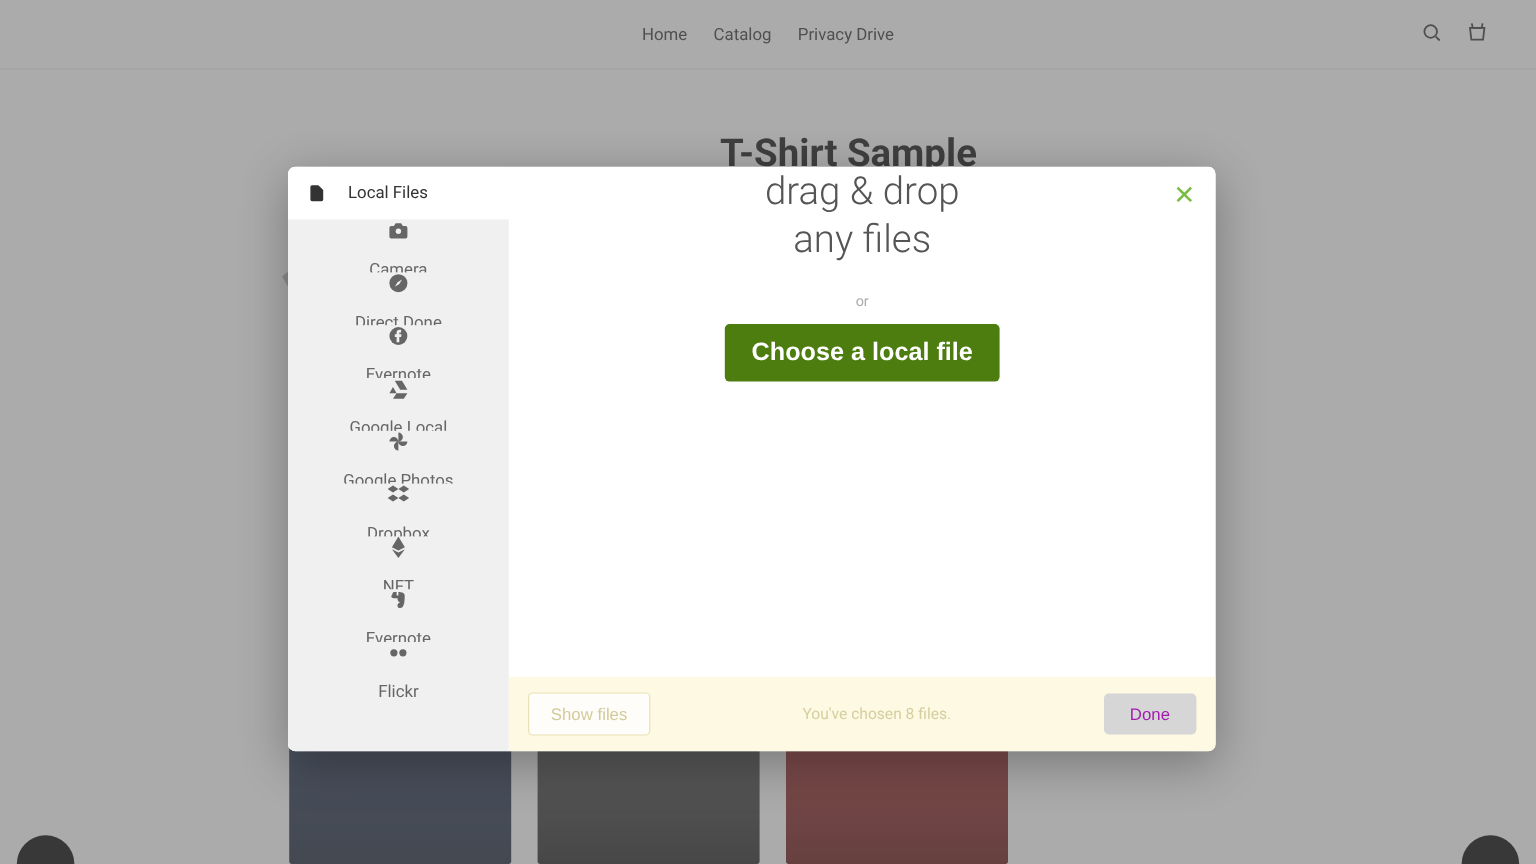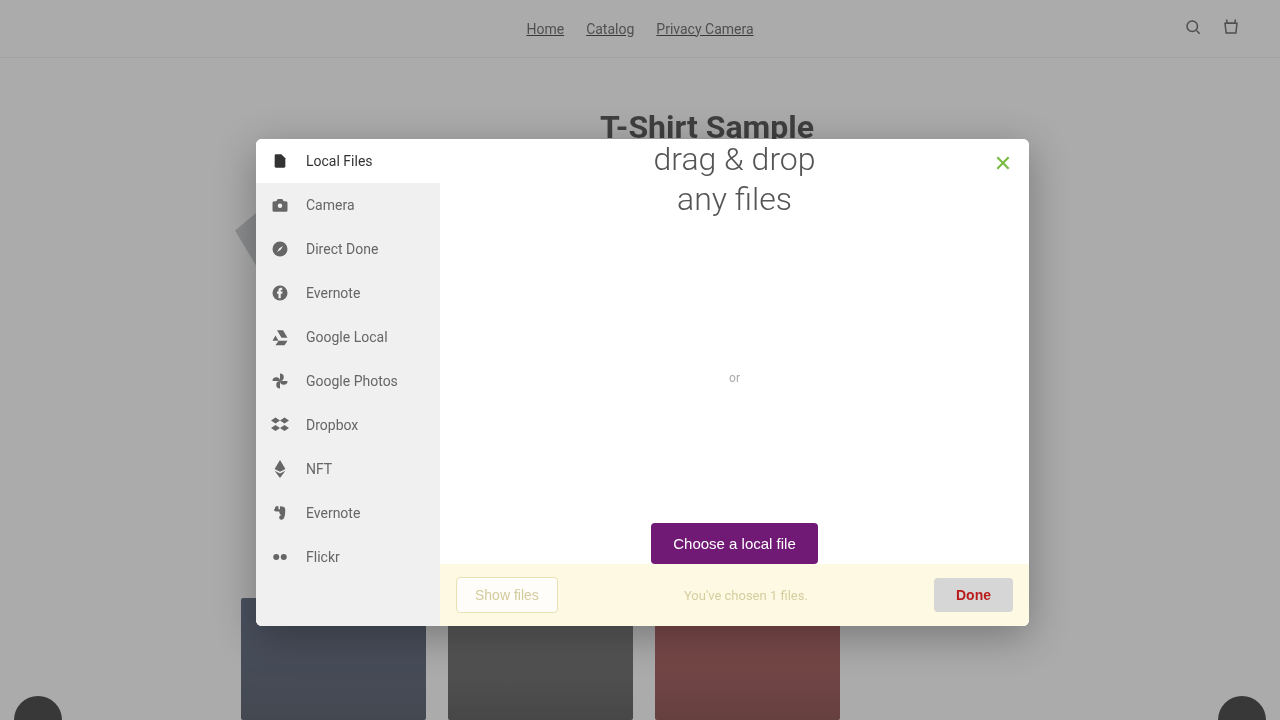--- a/index.html
+++ b/index.html
@@ -1,61 +1,61 @@
 <!DOCTYPE html>
 <html><head>
 <meta charset="utf-8">
 <style>
   * { box-sizing: border-box; margin: 0; padding: 0; }
   html, body { width: 1280px; height: 720px; overflow: hidden; font-family: -apple-system, BlinkMacSystemFont, "Segoe UI", Roboto, sans-serif; }
   .page { width: 1280px; height: 720px; position: relative; background: #fff; }
-  .topnav { height: 58px; width: 100%; border-bottom: 1px solid #ececec; display: flex; align-items: center; justify-content: center; position: relative; text-decoration: underline; }
+  .topnav { height: 58px; width: 100%; border-bottom: 1px solid #ececec; display: flex; align-items: center; justify-content: center; position: relative; }
   .topnav .links { display: flex; gap: 22px; font-size: 14px; color: #333; }
   .topnav .actions { position: absolute; right: 40px; top: 0; height: 58px; display: flex; align-items: center; gap: 20px; color: #333; }
   .product-area { width: 100%; padding: 40px 0 0 0; display: flex; justify-content: center; }
   .product-inner { width: 1000px; display: flex; gap: 60px; }
   .product-image { width: 400px; height: 400px; display:flex; align-items:center; justify-content:center; }
   .tshirt-svg { width: 300px; height: 300px; }
   .product-info { flex:1; }
   .product-title { font-size: 32px; font-weight: 700; margin-top: 10px; color: #111; }
   .green-bar { margin-top: 210px; width: 380px; height: 30px; background:#55b94c; }
   .outline-box { margin-top: 18px; width: 380px; height: 42px; border:1px solid #bbb; }
   .thumbs { position:absolute; left: 241px; top: 598px; display:flex; gap:22px; }
   .thumb { width: 185px; height: 122px; background:#888; border-radius:2px; overflow:hidden; display:flex; align-items:center; justify-content:center; }
   .corner-circle { position:absolute; width:48px; height:48px; border-radius:50%; background:#000; }
   .corner-bl { left: 14px; bottom: -24px; }
   .corner-br { right: 14px; bottom: -24px; }
   .overlay { position:absolute; inset:0; background:rgba(102,102,102,0.55); }
-  .modal { position:absolute; left:256px; top:139px; width:773px; height:487px; background:#fff; border-radius:6px; box-shadow:0 10px 40px rgba(0,0,0,.3); display:flex; overflow:hidden; }
+  .modal { position:absolute; left:240px; top:139px; width:773px; height:487px; background:#fff; border-radius:6px; box-shadow:0 10px 40px rgba(0,0,0,.3); display:flex; overflow:hidden; }
   .sidebar { width:184px; background:#fff; display:flex; flex-direction:column; }
   .side-item { height:44px; display:flex; align-items:center; gap:16px; padding:0 14px; color:#666; font-size:14px; cursor:pointer; }
   .side-item.active { background:#fff; color:#333; font-weight:400; }
-  .side-item.rest { background:#f0f0f0; }
+  .side-item.rest { background:#f0f0f0;flex-direction:column; }
   .side-icon { width:20px; height:20px; display:flex; align-items:center; justify-content:center; color:#666; }
   .main { flex:1; background:#fff; position:relative; display:flex; flex-direction:column; }
   .close { position:absolute; right:12px; top:10px; width:28px; height:28px; color:#7bbd44; font-size:22px; display:flex; align-items:center; justify-content:center; cursor:pointer; font-weight:300; }
-  .drop-area { flex:1; display:flex; flex-direction:column; align-items:center; justify-content:space-between; }
+  .drop-area { flex:1; display:flex; flex-direction:column; align-items:center; justify-content:flex-start; }
   .drop-text { font-size:32px; color:#555; text-align:center; line-height:1.25; font-weight:300; }
   .or { margin-top:25px; font-size:12px; color:#aaa; }
-  .choose-btn { margin-top:12px; background:#701a75; color:#fff; border:none; padding:12px 22px; font-size:15px; border-radius:4px; cursor:pointer; font-weight:400; }
+  .choose-btn { margin-top:12px; background:#4d7c0f; color:#fff; border:none; padding:12px 22px; font-size:21px; border-radius:4px; cursor:pointer; font-weight:700; }
   .footer { height:62px; background:#fdf9e3; display:flex; align-items:center; padding:0 16px; gap:23px; justify-content:space-between; }
   .show-files { background:#fff; border:1px solid #e4dca8; color:#c9c08a; padding:9px 18px; border-radius:4px; font-size:14px; cursor:pointer; opacity:.8; }
   .chosen-text { color:#d6ce9f; font-size:13px; flex:1; text-align:center; }
-  .done-btn { background:#d6d6d6; color:#b91c1c; padding:9px 22px; border:none; border-radius:4px; font-size:14px; cursor:pointer;font-weight:bold; }
+  .done-btn { background:#d6d6d6; color:#a21caf; padding:9px 22px; border:none; border-radius:4px; font-size:14px; cursor:pointer; }
   .sidebar-rest-wrap { background:#f0f0f0; flex:1; display:flex; flex-direction:column; }
 </style>
 </head>
 <body>
 
 <div class="page">
   <div class="topnav">
     <div class="links">
       <span>Home</span>
       <span>Catalog</span>
-      <span>Privacy Camera</span>
+      <span>Privacy Drive</span>
     </div>
     <div class="actions">
       <span>
         <svg width="18" height="18" viewBox="0 0 24 24" fill="none" stroke="currentColor" stroke-width="2">
             <circle cx="11" cy="11" r="7"></circle>
             <line x1="21" y1="21" x2="16.65" y2="16.65"></line>
           </svg>
       </span>
       <span>
         <svg width="18" height="18" viewBox="0 0 24 24" fill="none" stroke="currentColor" stroke-width="2">
@@ -188,18 +188,18 @@
       <div class="drop-area">
         <div class="drop-text">
           <div>drag &amp; drop</div>
           <div>any files</div>
         </div>
         <div class="or">or</div>
         <button class="choose-btn">Choose a local file</button>
       </div>
       <div class="footer">
         <button class="show-files">Show files</button>
-        <span class="chosen-text">You've chosen 1 files.</span>
+        <span class="chosen-text">You've chosen 8 files.</span>
         <button class="done-btn">Done</button>
       </div>
     </div>
   </div>
 </div>
 
 </body></html>

